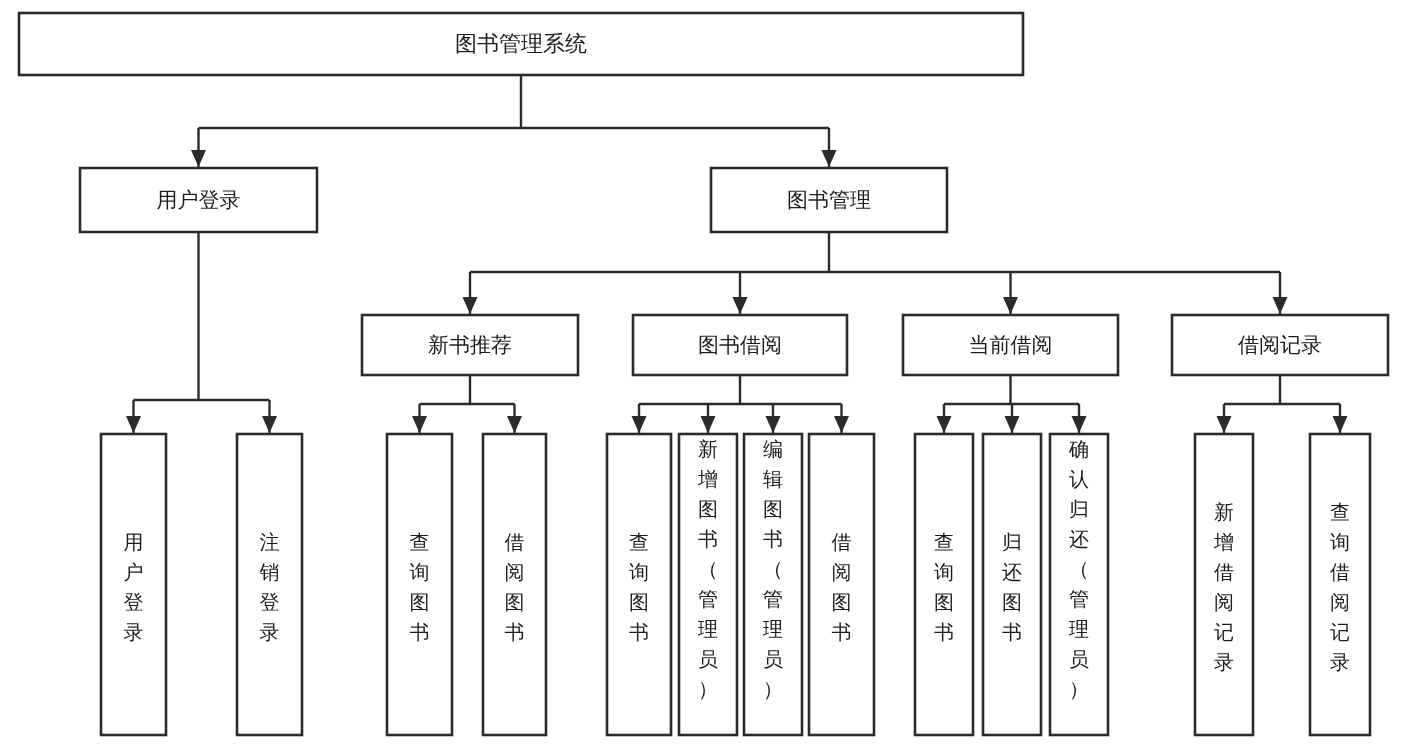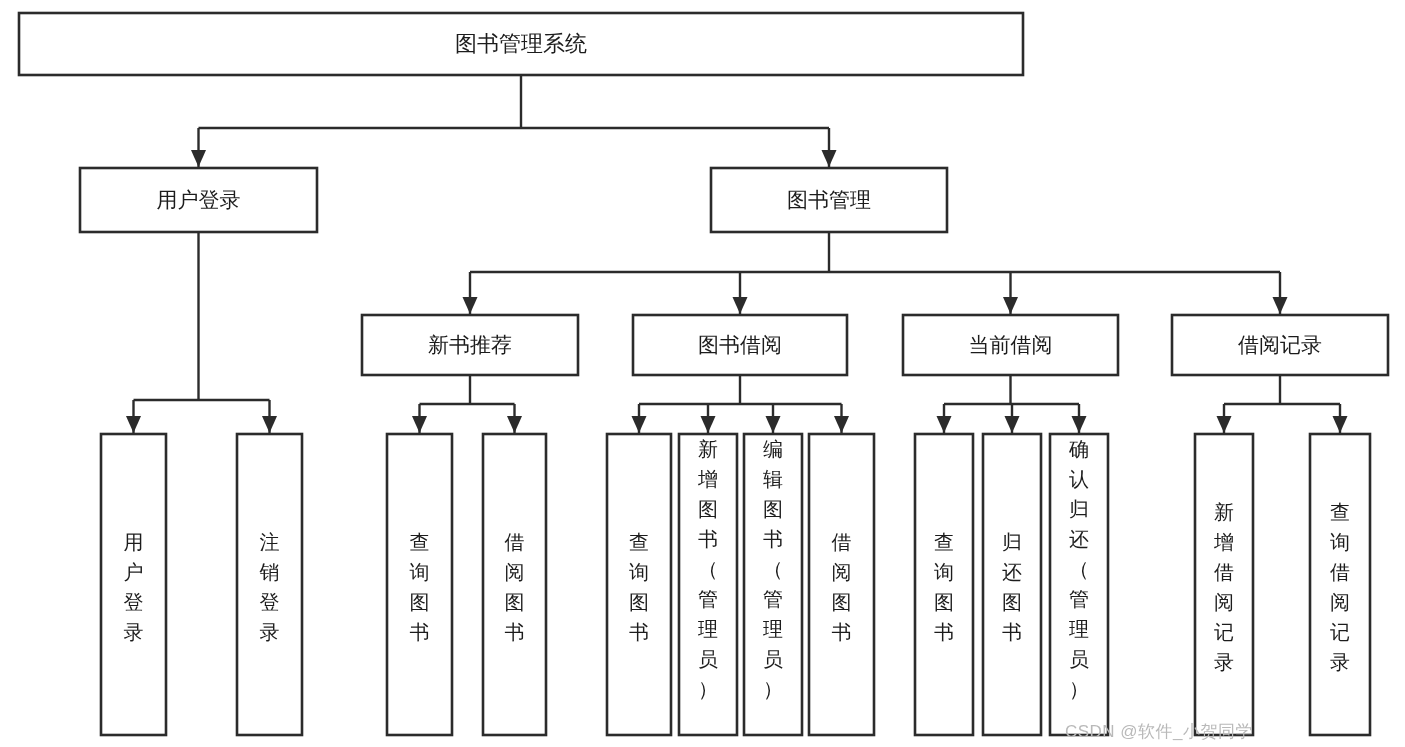--- a/index.html
+++ b/index.html
@@ -203,14 +203,13 @@
         <g>
           <rect x="1195" y="434" width="58" height="301" class="node-box"></rect>
           <text x="1224" y="0" class="leaf-label"><tspan x="1224" y="518.5">新</tspan><tspan x="1224" y="548.5">增</tspan><tspan x="1224" y="578.5">借</tspan><tspan x="1224" y="608.5">阅</tspan><tspan x="1224" y="638.5">记</tspan><tspan x="1224" y="668.5">录</tspan></text>
         </g>
         <g>
           <rect x="1310" y="434" width="60" height="301" class="node-box"></rect>
           <text x="1340" y="0" class="leaf-label"><tspan x="1340" y="518.5">查</tspan><tspan x="1340" y="548.5">询</tspan><tspan x="1340" y="578.5">借</tspan><tspan x="1340" y="608.5">阅</tspan><tspan x="1340" y="638.5">记</tspan><tspan x="1340" y="668.5">录</tspan></text>
         </g>
       </g>
   </svg>
-  <div class="watermark-text">CSDN @软件_小贺同学</div>
 </div>
 
 </body></html>

